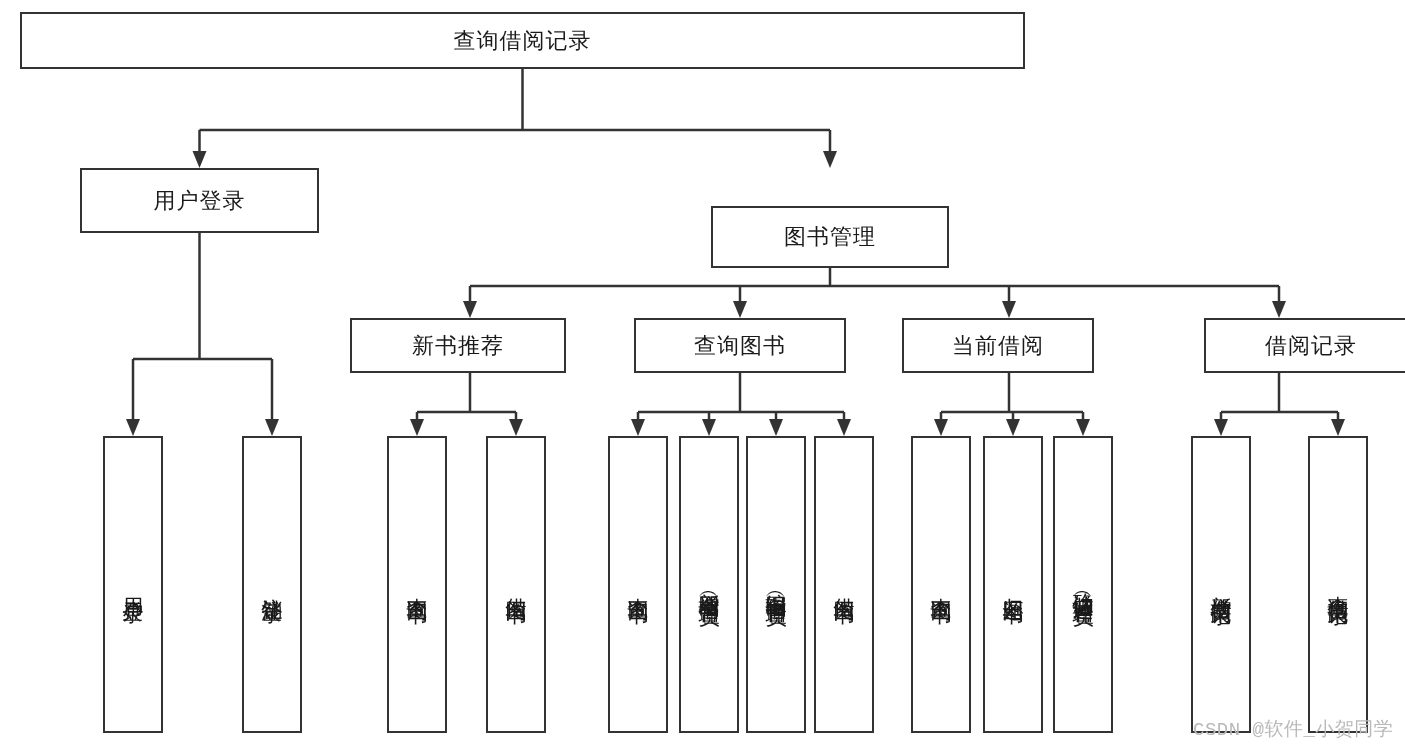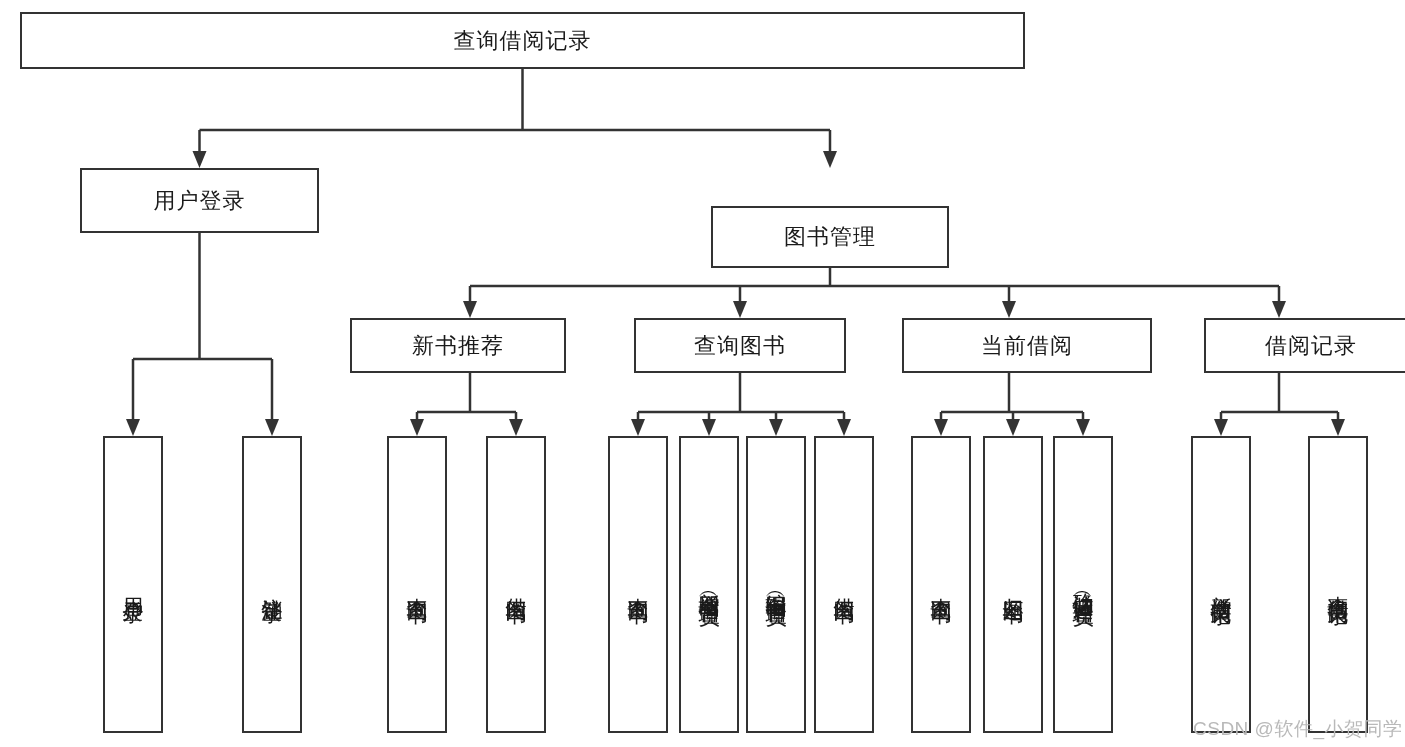--- a/index.html
+++ b/index.html
@@ -128,21 +128,21 @@
       </div>
       <div class="node horiz" style="left: 711px; top: 168px; width: 238px; height: 62px; border-color: rgb(51, 51, 51); color: rgb(26, 26, 26); margin-top: 38px;">
         <span>图书管理</span>
       </div>
       <div class="node horiz" style="left: 350px; top: 318px; width: 216px; height: 55px; border-color: rgb(51, 51, 51); color: rgb(26, 26, 26);">
         <span>新书推荐</span>
       </div>
       <div class="node horiz" style="left: 634px; top: 318px; width: 212px; height: 55px; border-color: rgb(51, 51, 51); color: rgb(26, 26, 26);">
         <span>查询图书</span>
       </div>
-      <div class="node horiz" style="left: 902px; top: 318px; width: 250px; height: 55px; border-color: rgb(51, 51, 51); color: rgb(26, 26, 26);">
+      <div class="node horiz" style="left: 902px; top: 318px; width: 192px; height: 55px; border-color: rgb(51, 51, 51); color: rgb(26, 26, 26);">
         <span>当前借阅</span>
       </div>
       <div class="node horiz" style="left: 1172px; top: 318px; width: 214px; height: 55px; border-color: rgb(51, 51, 51); color: rgb(26, 26, 26); margin-left: 32px;">
         <span>借阅记录</span>
       </div>
       <div class="node vert" style="left: 103px; top: 436px; width: 60px; height: 297px; border-color: rgb(51, 51, 51); color: rgb(26, 26, 26);">
         <span class="vlabel">用户登录</span>
       </div>
       <div class="node vert" style="left: 242px; top: 436px; width: 60px; height: 297px; border-color: rgb(51, 51, 51); color: rgb(26, 26, 26);">
         <span class="vlabel">注销登录</span>
@@ -174,14 +174,14 @@
       <div class="node vert" style="left: 1053px; top: 436px; width: 60px; height: 297px; border-color: rgb(51, 51, 51); color: rgb(26, 26, 26);">
         <span class="vlabel">确认归还（管理员）</span>
       </div>
       <div class="node vert" style="left: 1191px; top: 436px; width: 60px; height: 297px; border-color: rgb(51, 51, 51); color: rgb(26, 26, 26);">
         <span class="vlabel">新增借阅记录</span>
       </div>
       <div class="node vert" style="left: 1308px; top: 436px; width: 60px; height: 297px; border-color: rgb(51, 51, 51); color: rgb(26, 26, 26);">
         <span class="vlabel">查询借阅记录</span>
       </div>
     </div>
-  <div class="watermark" style="left: 1193px; top: 716px; color: rgb(185, 185, 185);">CSDN @软件_小贺同学</div>
+  <div class="watermark" style="left: 1193px; top: 716px; color: rgb(185, 185, 185); font-family: Liberation Mono, monospace;">CSDN @软件_小贺同学</div>
 </div>
 
 </body></html>

